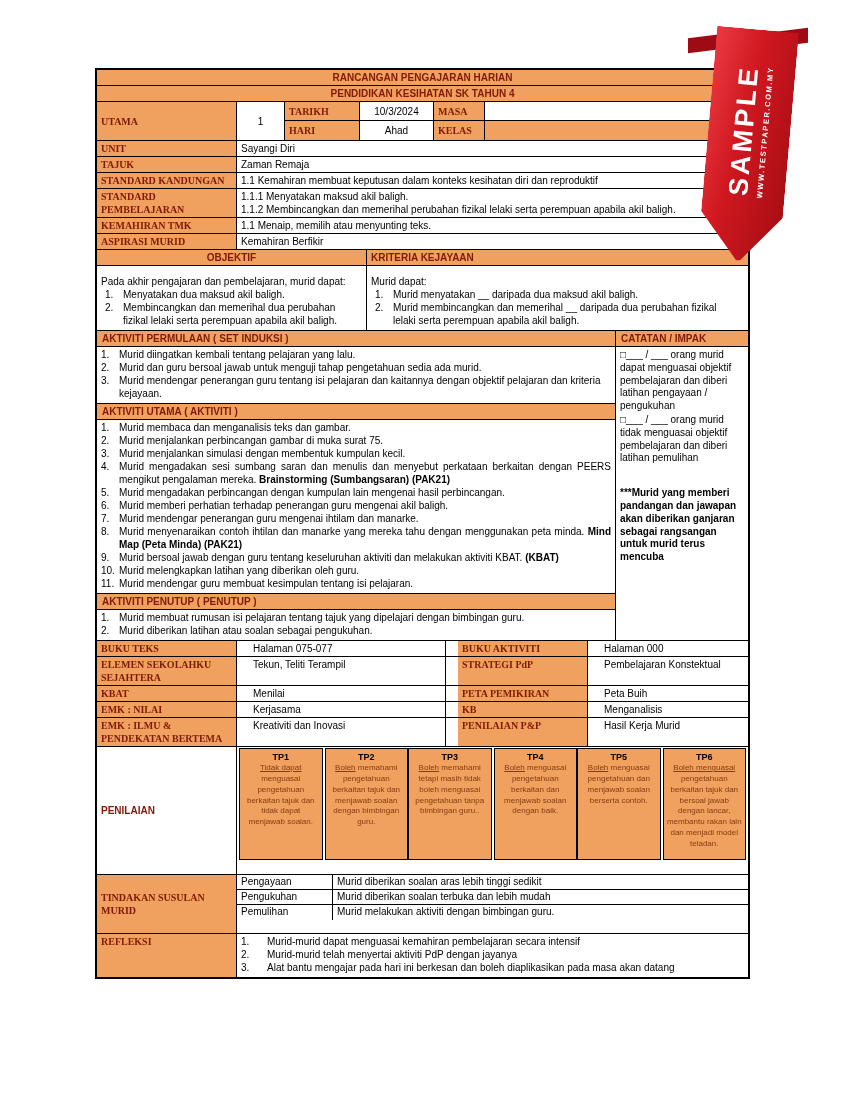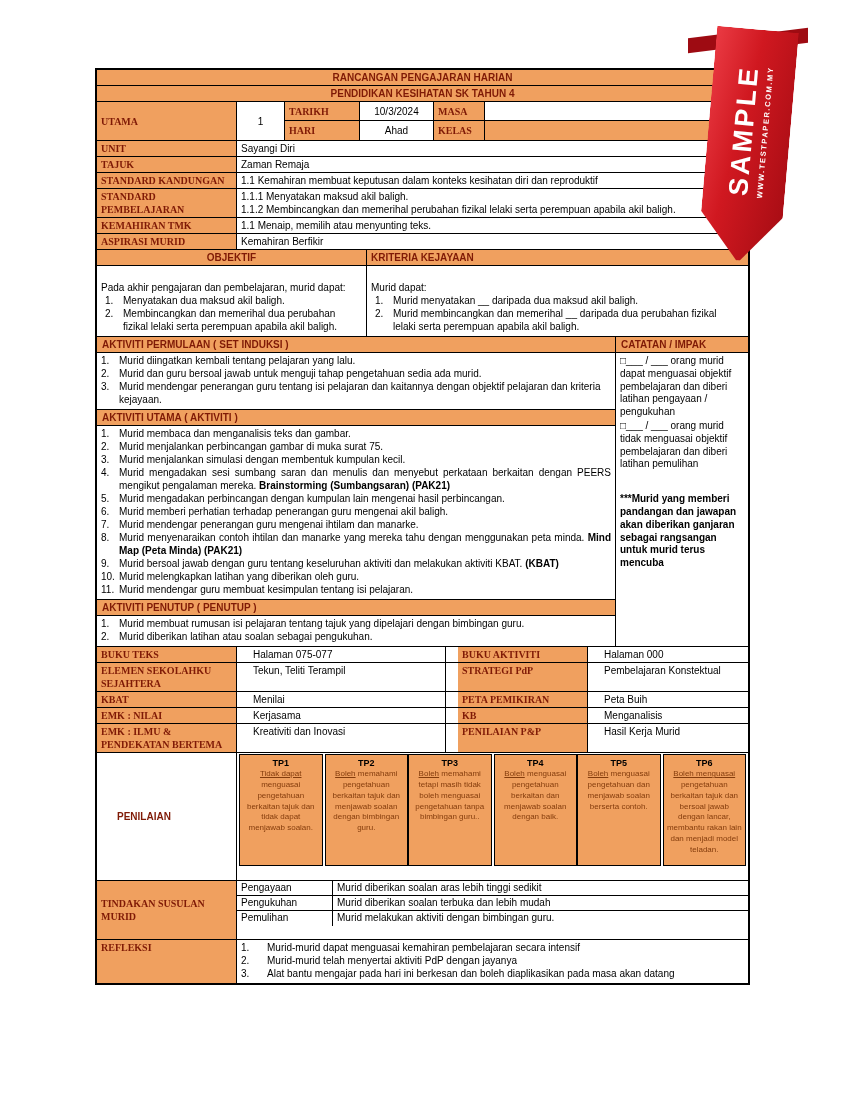--- a/index.html
+++ b/index.html
@@ -28,21 +28,21 @@
   
   .row{display:flex;border-bottom:1px solid var(--bd);}
   .row .lbl{flex:0 0 140px;}
   .row .val{flex:1;white-space:pre-line;}
   
   .obj-head{display:flex;background:var(--orange);border-bottom:1px solid var(--bd);}
   .obj-head>div{color:var(--maroon);font-weight:bold;padding:1px 4px;}
   .obj-l{flex:0 0 270px;text-align:center;}
   .obj-r{flex:1;}
   .obj-body{display:flex;border-bottom:1px solid var(--bd);}
-  .obj-body>div{padding:15px 4px 3px 4px;}
+  .obj-body>div{padding:9px 4px 3px 4px;}
   
   .numlist{list-style:none;}
   .numlist li{display:flex;}
   .numlist .n{flex:0 0 22px;padding-left:4px;}
   .numlist .t{flex:1;padding-right:4px;}
   .just .t{text-align:justify;}
   .bseg{font-weight:bold;}
   
   .act-wrap{display:flex;border-bottom:1px solid var(--bd);}
   .act-left{flex:1;display:flex;flex-direction:column;border-right:1px solid var(--bd);}
@@ -56,21 +56,21 @@
   .catatan .note{font-weight:bold;margin-top:22px;}
   
   .res-row{display:flex;border-bottom:1px solid var(--bd);gap:12px;}
   .res-row .c1{flex:0 0 140px;}
   .res-row .c2{flex:0 0 197px;}
   .res-row .c3{flex:0 0 130px;}
   .res-row .c4{flex:1;}
   .res-row>span{padding:1px 4px;}
   
   .pen-row{display:flex;border-bottom:1px solid var(--bd);min-height:128px;}
-  .pen-label{flex:0 0 140px;border-right:1px solid var(--bd);padding:1px 20px;display:flex;align-items:center;}
+  .pen-label{flex:0 0 140px;border-right:1px solid var(--bd);padding:1px 4px;display:flex;align-items:center;}
   .pen-label span{color:var(--maroon);font-weight:bold;}
   .pen-body{flex:1;display:flex;padding:1px 2px 14px 2px;}
   .tp-box{flex:1;border:1px solid var(--bd);background:var(--orange);color:var(--tpbrown);
           font-size:8px;line-height:1.35;text-align:center;padding:2px 3px;margin-right:2px;}
   .tp-box:last-child{margin-right:0;}
   .tp-box:nth-child(2),.tp-box:nth-child(4){margin-right:0;}
   .tp-title{display:block;color:#000;font-weight:bold;font-size:9px;}
   .tp-lead{text-decoration:underline;}
   
   .tin-row{display:flex;border-bottom:1px solid var(--bd);}

